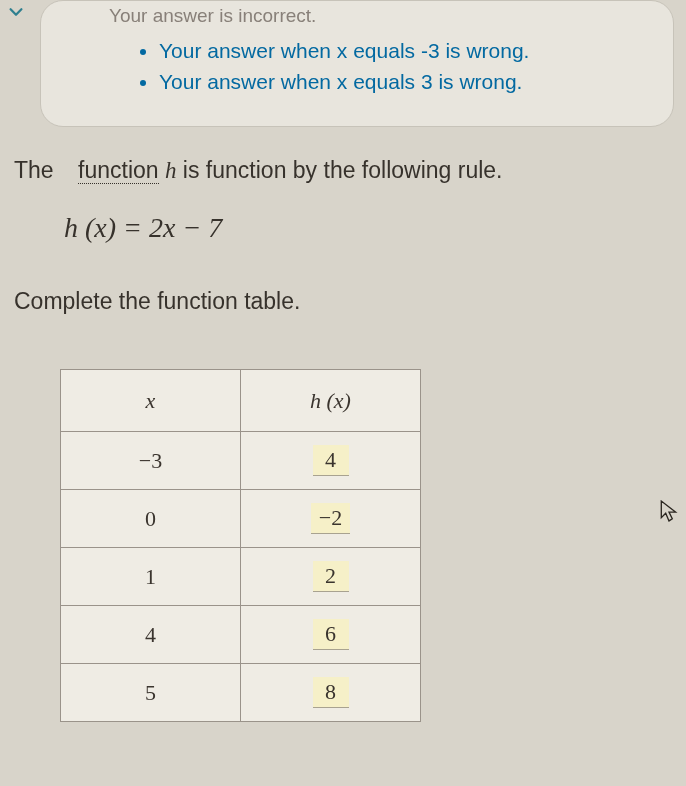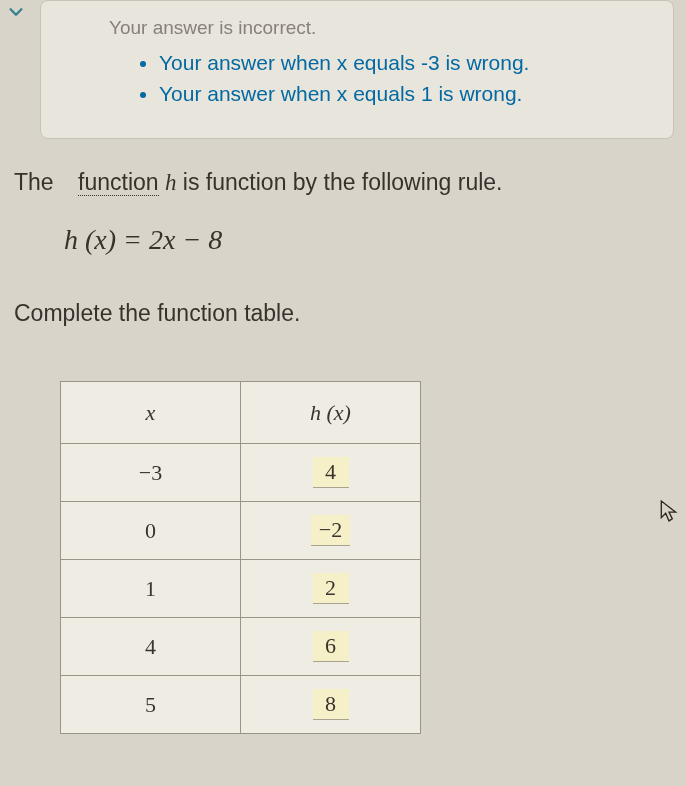--- a/index.html
+++ b/index.html
@@ -21,22 +21,22 @@
       display: flex;
       align-items: center;
       justify-content: center;
       cursor: pointer;
     }
     .top-chevron svg { width: 18px; height: 18px; }
     .feedback-box {
       margin: 0 12px 0 40px;
       background: #e8e5dd;
       border: 1px solid #c7c3b9;
-      border-radius: 8px;
-      padding: 16px 28px 28px 28px;
+      border-radius: 23px;
+      padding: 4px 28px 28px 28px;
     }
     .feedback-title {
       font-size: 19px;
       color: #888079;
       padding: 0 0 8px 40px;
       font-weight: 400;
     }
     .feedback-list {
       list-style: disc;
       padding-left: 90px;
@@ -112,29 +112,29 @@
 <div class="top-chevron">
   <svg viewBox="0 0 20 20">
     <polyline points="4,7 10,13 16,7" fill="none" stroke="#2e7f8f" stroke-width="2.5" stroke-linecap="round" stroke-linejoin="round"></polyline>
   </svg>
 </div>
 
 <div class="feedback-box">
   <div class="feedback-title">Your answer is incorrect.</div>
   <ul class="feedback-list">
     <li>Your answer when x equals -3 is wrong.</li>
-    <li>Your answer when x equals 1 is wrong.</li>
+    <li>Your answer when x equals 3 is wrong.</li>
   </ul>
 </div>
 
 <div class="problem">
   <span>The </span><span class="function-link">function</span><span> </span><span class="ital">h</span><span> is function by the following rule.</span>
 </div>
 
-<div class="equation">h (x) = 2x − 8</div>
+<div class="equation">h (x) = 2x − 7</div>
 
 <div class="instruction">Complete the function table.</div>
 
 <table class="func-table">
   <tbody>
       <tr>
     <th>x</th>
     <th>h (x)</th>
   </tr>
   <tr>

